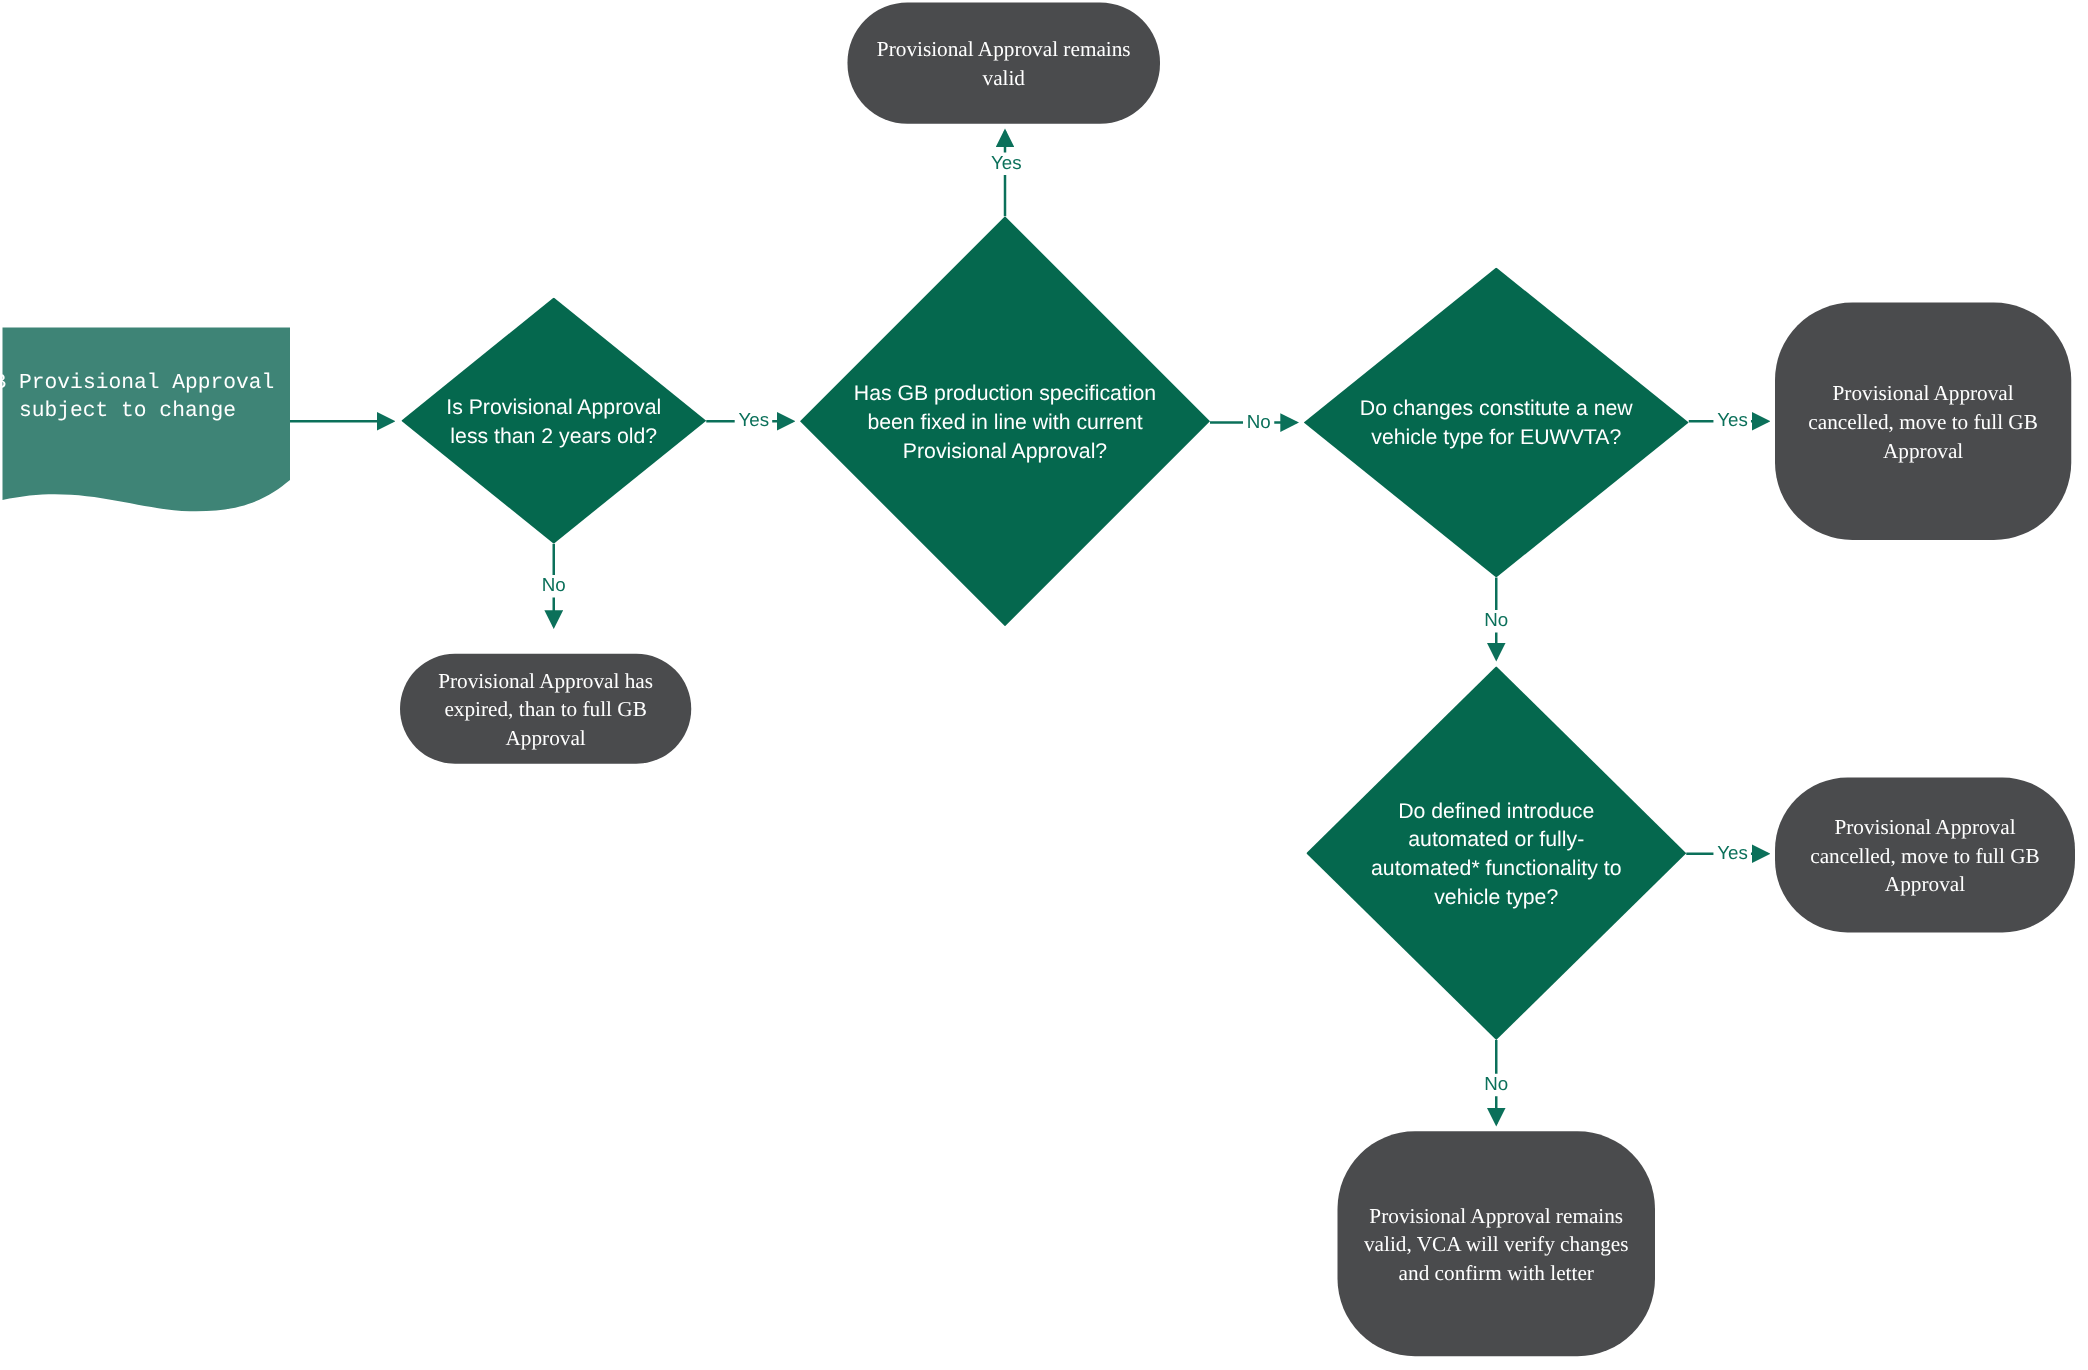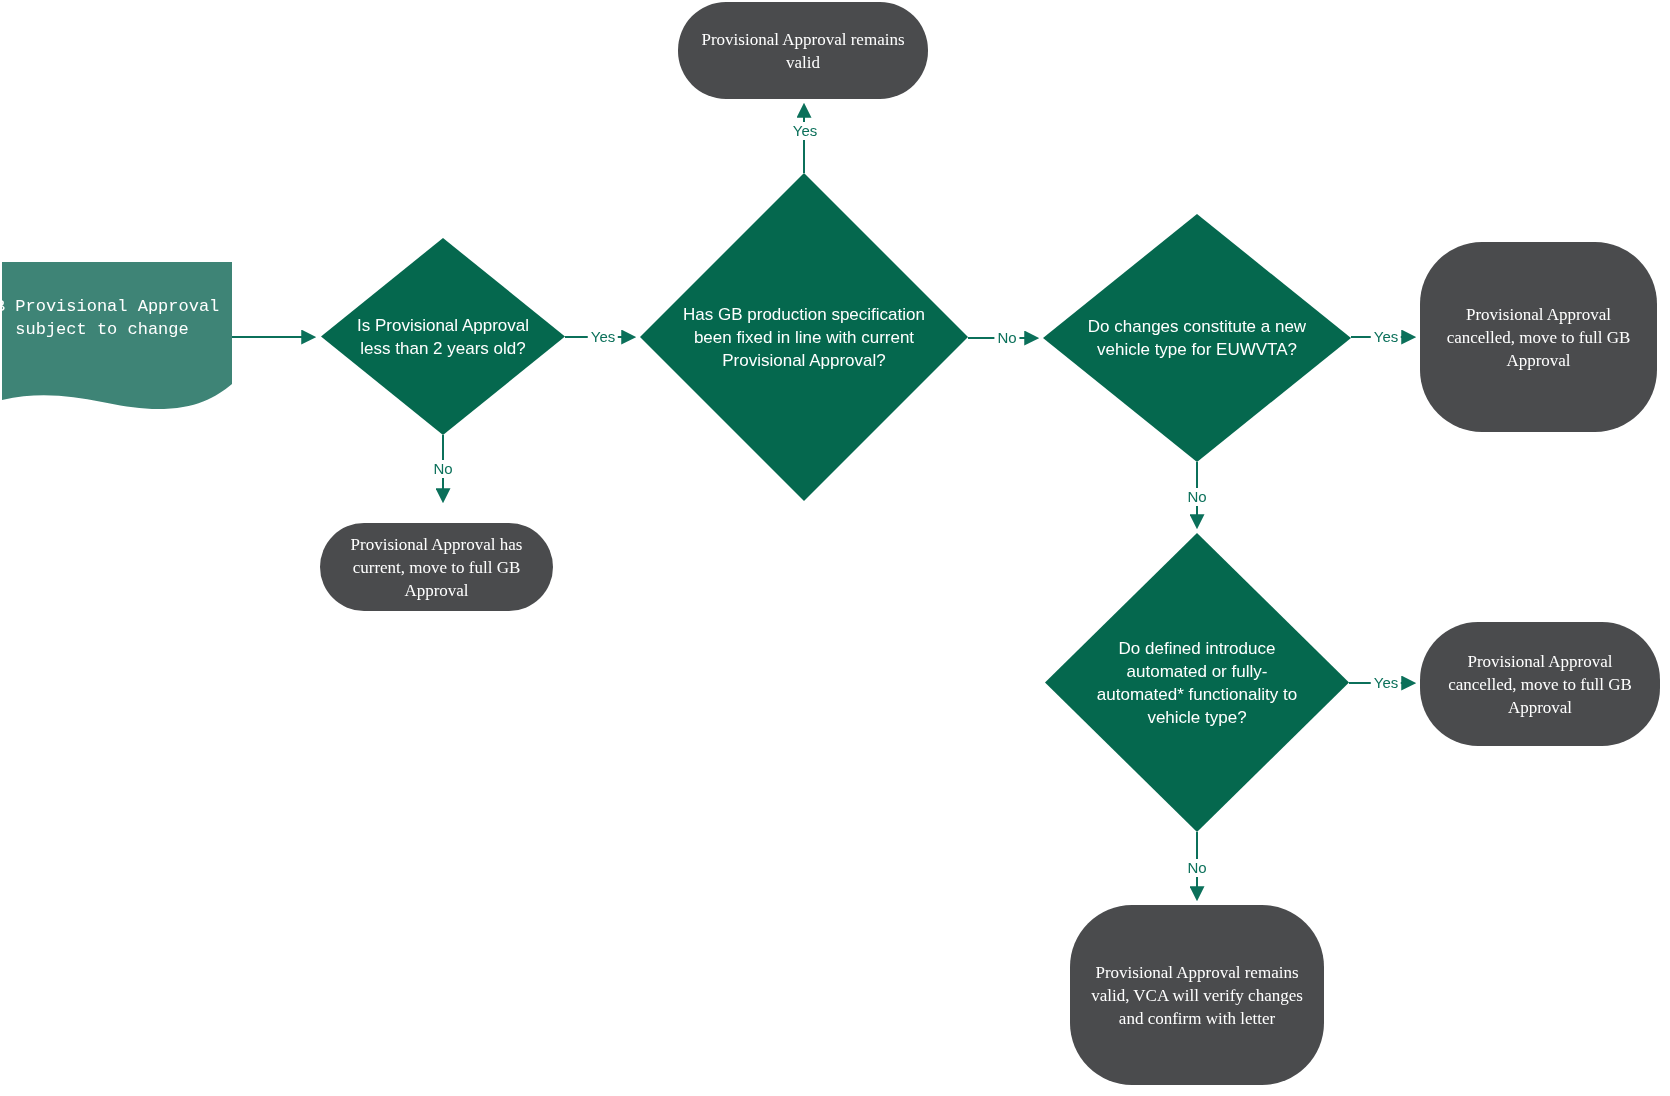--- a/index.html
+++ b/index.html
@@ -104,21 +104,21 @@
   <div class="node terminal" style="left:678px;top:2px;width:250px;height:97px;border-radius:48px;">
     <div class="node-text">
       <span>Provisional Approval remains</span>
       <span>valid</span>
     </div>
   </div>
 
   <div class="node terminal" style="left:320px;top:507px;width:233px;height:88px;border-radius:51px;margin-top:16px;">
     <div class="node-text">
       <span>Provisional Approval has</span>
-      <span>current, move to full GB</span>
+      <span>expired, than to full GB</span>
       <span>Approval</span>
     </div>
   </div>
 
   <div class="node terminal" style="left:1420px;top:242px;width:237px;height:190px;border-radius:62px;">
     <div class="node-text">
       <span>Provisional Approval</span>
       <span>cancelled, move to full GB</span>
       <span>Approval</span>
     </div>

